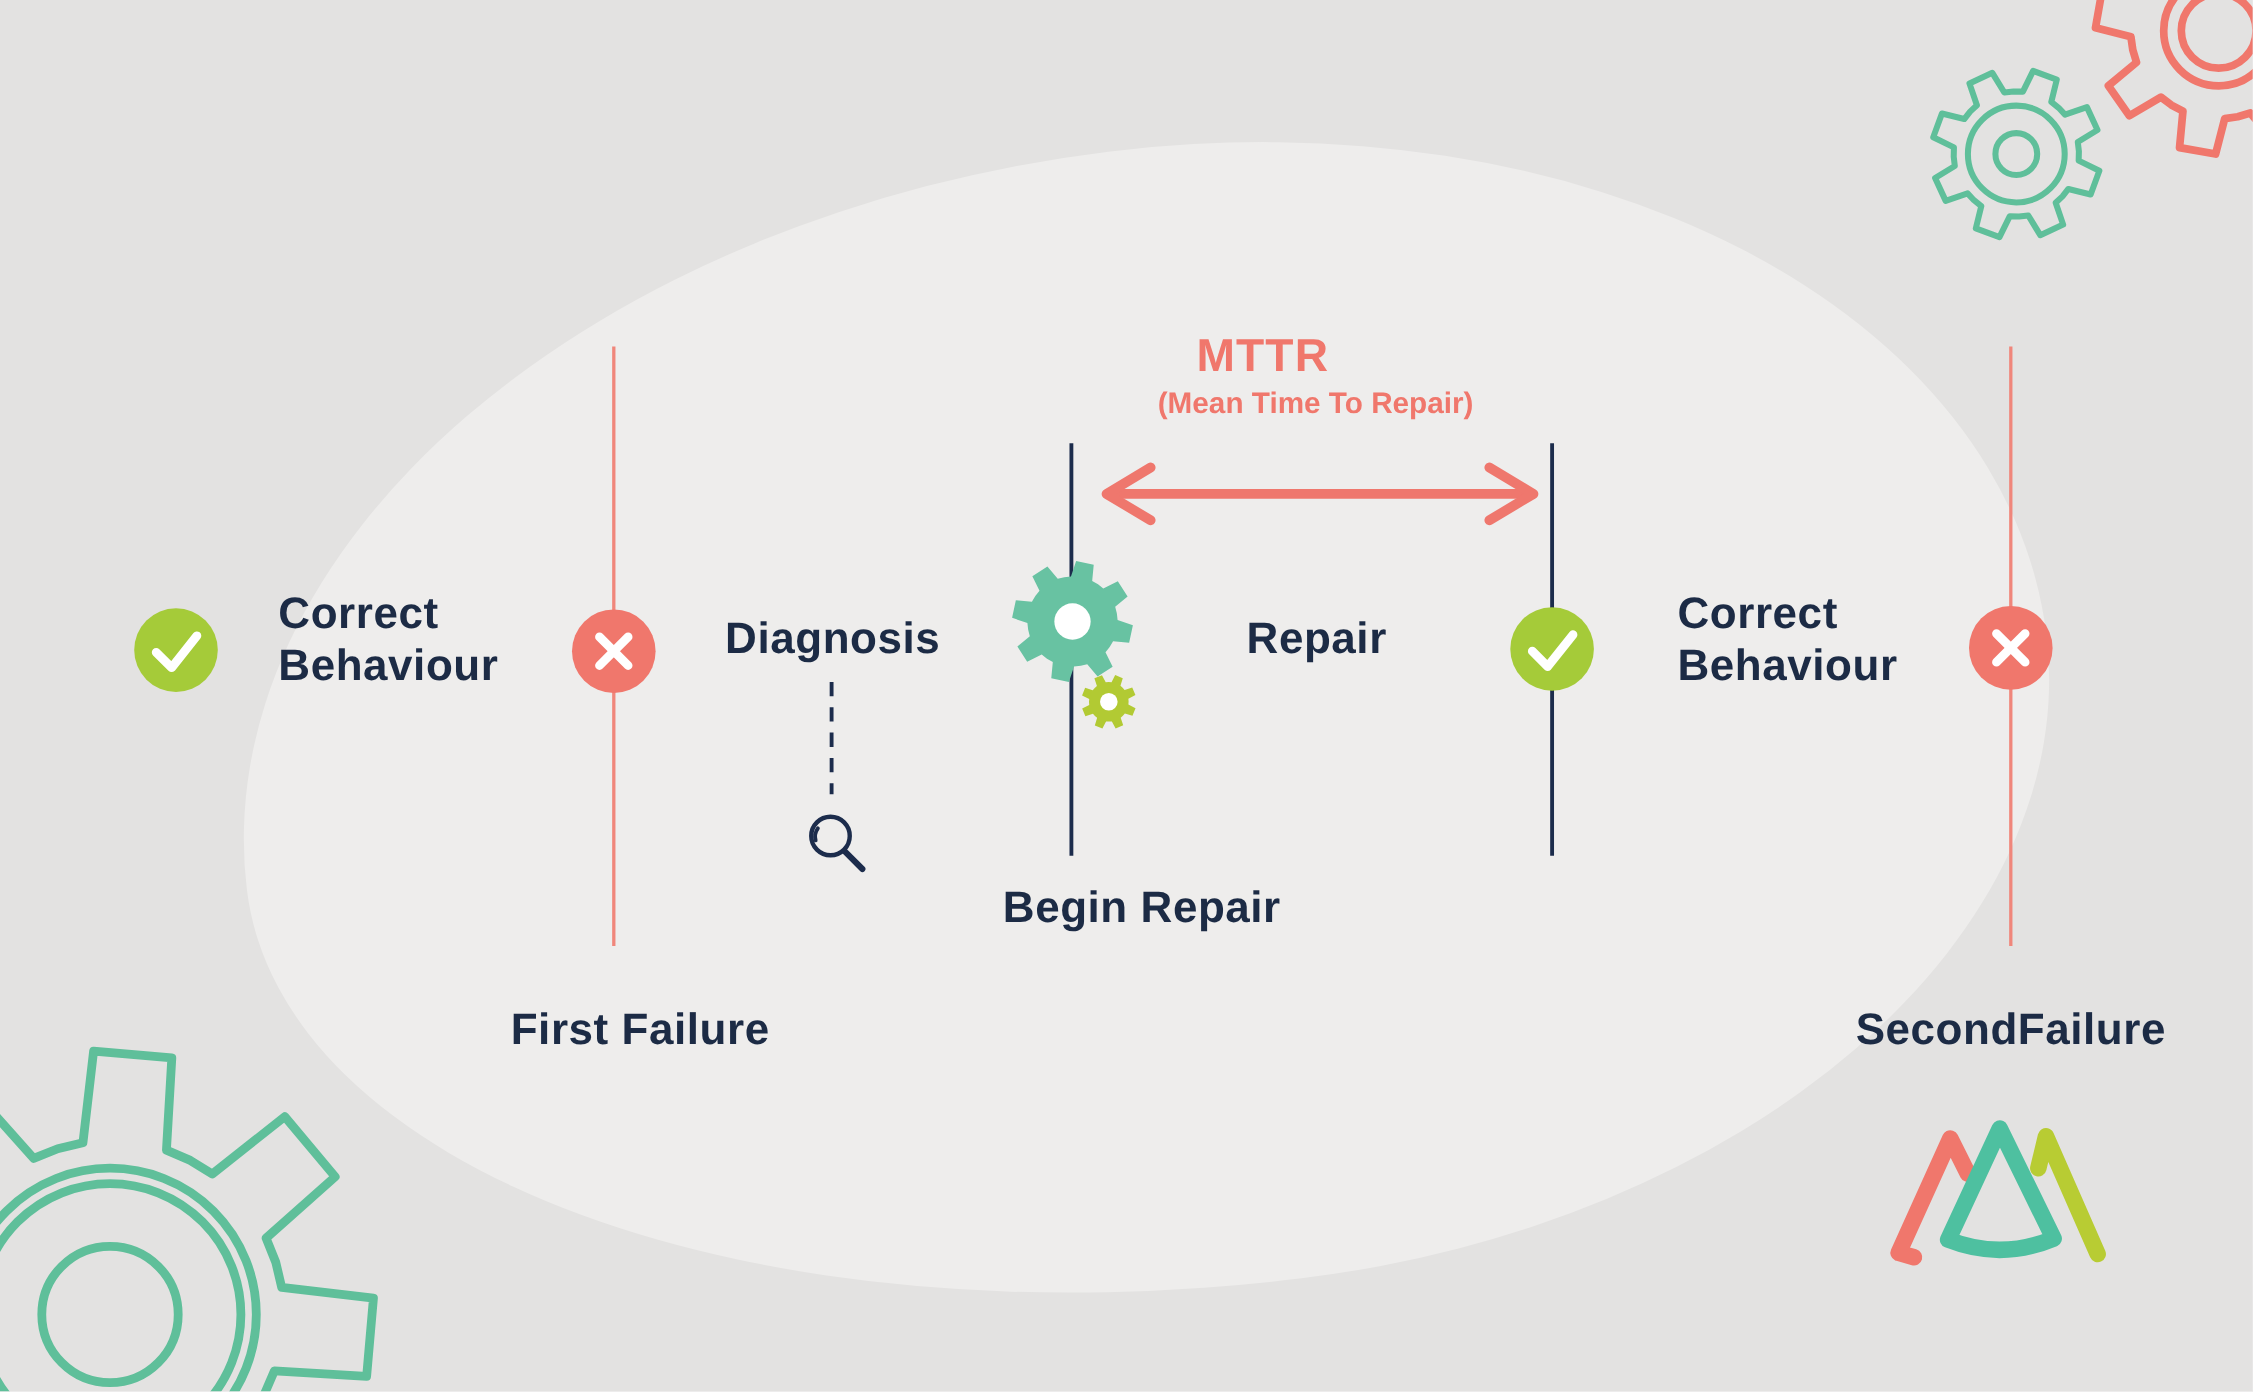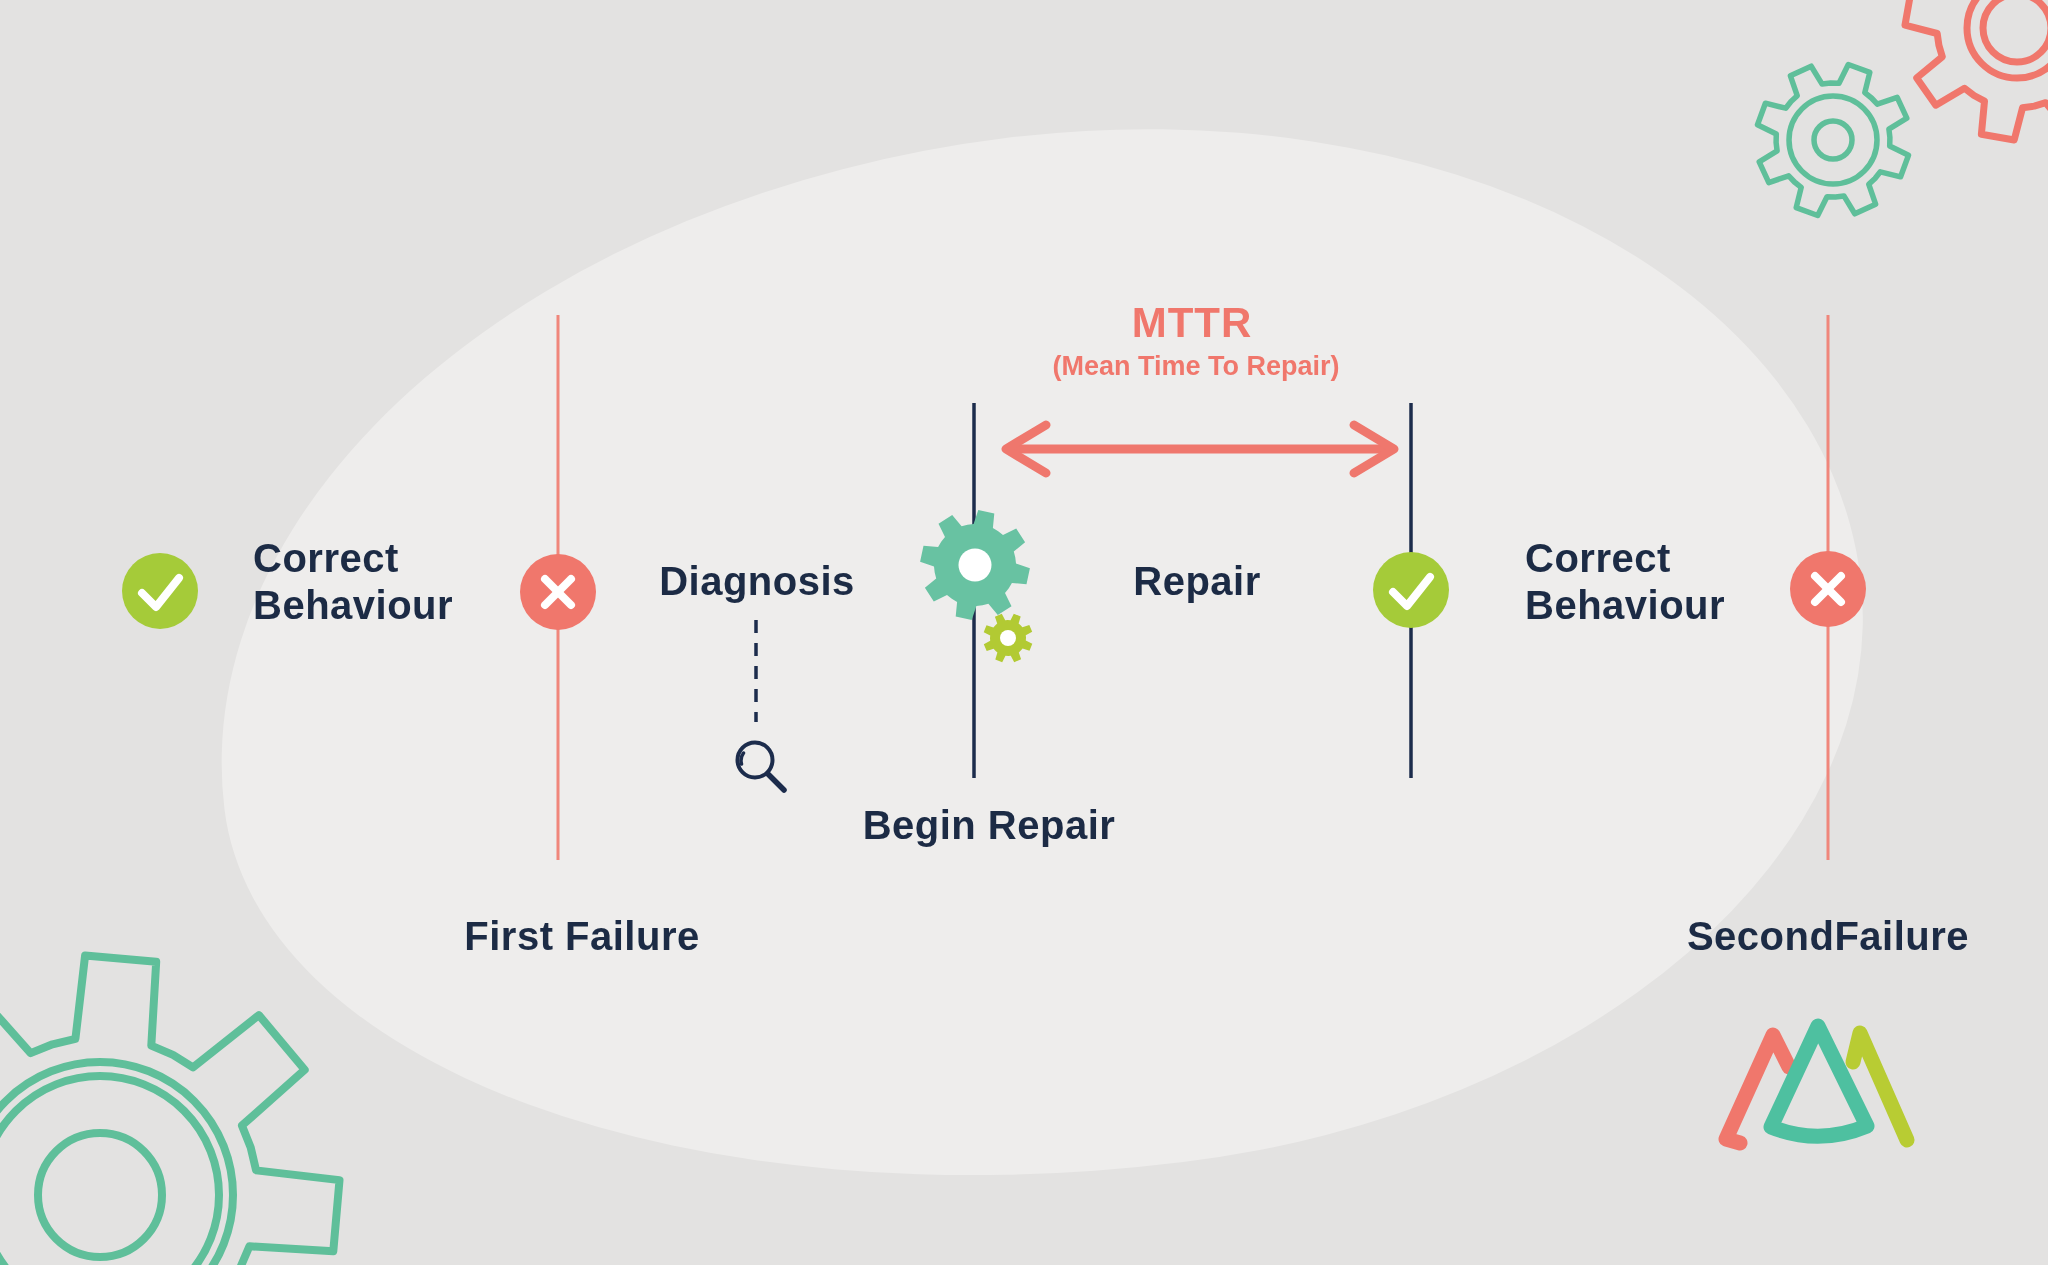--- a/index.html
+++ b/index.html
@@ -23,40 +23,40 @@
     position:absolute;
     color:#1c2b45;
     font-weight:700;
     font-size:40px;
     line-height:1.18;
     letter-spacing:0.5px;
   }
   .label.center{text-align:center;}
   .mttr-title{
     position:absolute;
-    left:1042px;top:299px;width:300px;
+    left:998px;top:299px;width:300px;
     text-align:center;
     color:#f0776c;
     font-weight:800;
     font-size:42px;
     letter-spacing:1px;
   }
   .mttr-subtitle{
     position:absolute;
     left:971px;top:351px;width:450px;
     text-align:center;
     color:#f0776c;
     font-weight:600;
     font-size:27px;
   }
   .cb-left{left:253px;top:535px;width:235px;}
   .cb-right{left:1525px;top:535px;width:235px;}
   .diagnosis{left:607px;top:558px;width:300px;}
   .repair{left:1047px;top:558px;width:300px;}
-  .begin-repair{left:839px;top:802px;width:300px;}
+  .begin-repair{left:888px;top:802px;width:300px;}
   .first-failure{left:432px;top:913px;width:300px;}
   .second-failure{left:1678px;top:913px;width:300px;}
 </style>
 </head>
 <body>
 
 <div id="stage">
 
   <div class="blob"></div>
 

